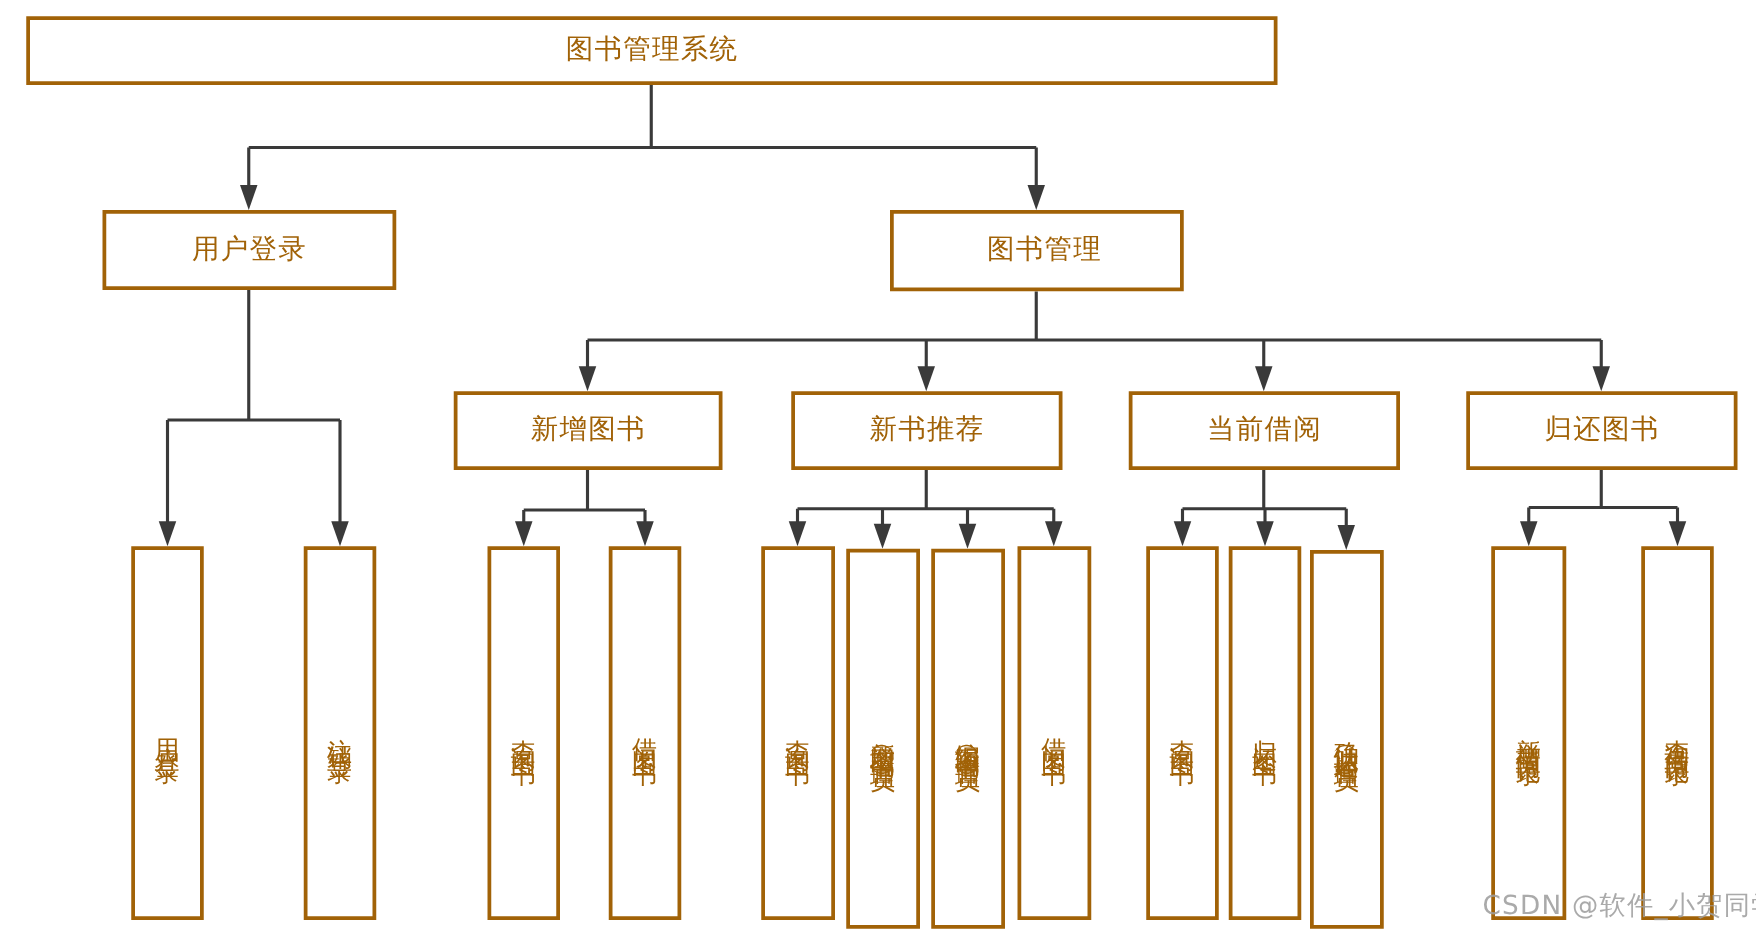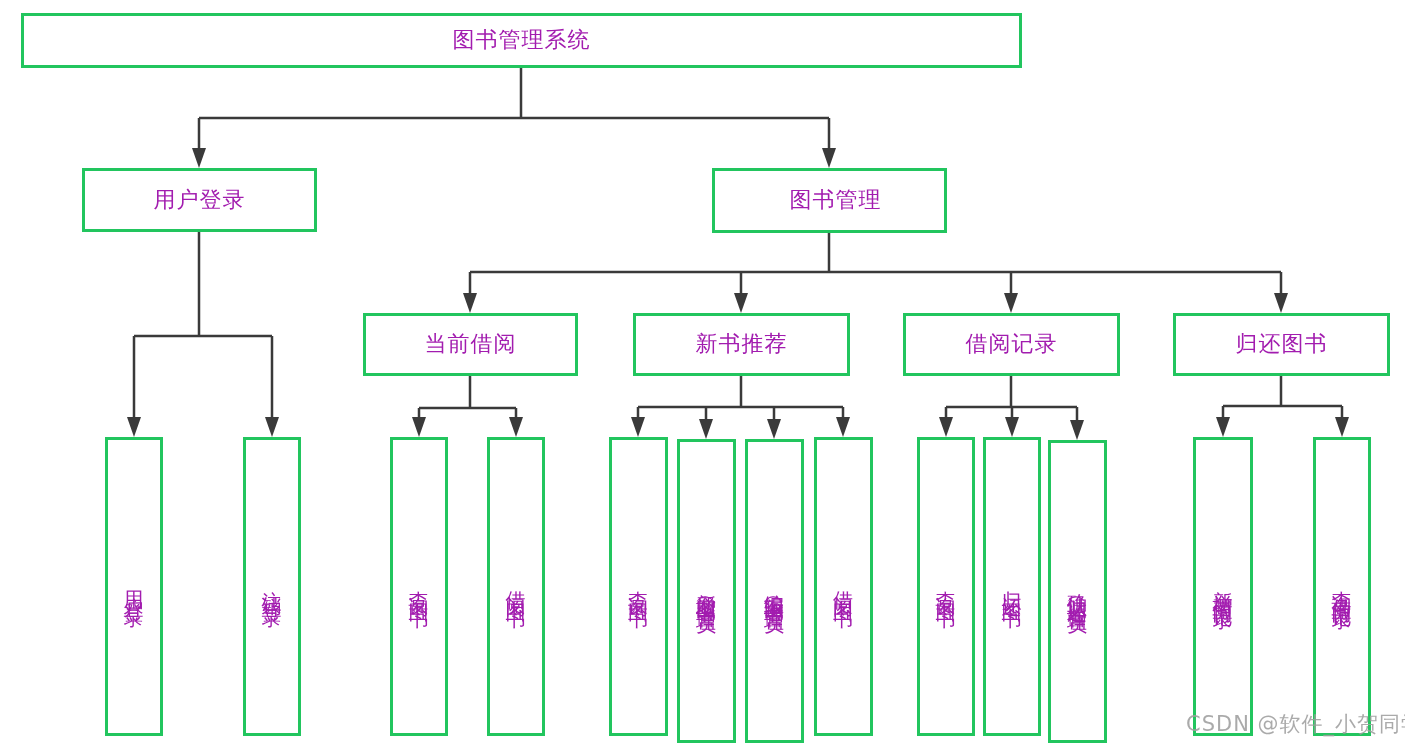--- a/index.html
+++ b/index.html
@@ -4,21 +4,21 @@
 <style>
   html,body { margin:0; padding:0; background:#ffffff; }
   #stage {
     position:relative; width:1405px; height:747px; background:#ffffff;
     font-family:"DejaVu Sans","Liberation Sans",sans-serif;
     overflow:hidden;
   }
   #wires { position:absolute; left:0; top:0; z-index:1; }
   .box {
     position:absolute; box-sizing:border-box; background:#ffffff;
-    border:3px solid #22c55e; color:#a21caf; z-index:2;
+    border:3px solid #a16207; color:#a16207; z-index:2;
     display:flex; align-items:center; justify-content:center;
     font-size:22px; letter-spacing:1px; line-height:1.2;
   }
   .vbox {
     writing-mode:vertical-rl; text-orientation:mixed;
     font-size:20px; letter-spacing:6px; line-height:1;
   }
   .watermark {
     position:absolute; z-index:5; font-size:21px; letter-spacing:1px;
     color:rgba(158,158,158,0.88); white-space:nowrap;
@@ -67,23 +67,23 @@
       <polygon points="1216,417 1230,417 1223,437"></polygon>
       <polygon points="1335,417 1349,417 1342,437"></polygon>
     </g>
   </svg>
 
   <div class="box" style="left:21px;top:13px;width:1001px;height:55px;">图书管理系统</div>
 
   <div class="box" style="left:82px;top:168px;width:235px;height:64px;">用户登录</div>
   <div class="box" style="left:712px;top:168px;width:235px;height:65px;padding-left:12px;">图书管理</div>
 
-  <div class="box" style="left:363px;top:313px;width:215px;height:63px;">当前借阅</div>
+  <div class="box" style="left:363px;top:313px;width:215px;height:63px;">新增图书</div>
   <div class="box" style="left:633px;top:313px;width:217px;height:63px;">新书推荐</div>
-  <div class="box" style="left:903px;top:313px;width:217px;height:63px;">借阅记录</div>
+  <div class="box" style="left:903px;top:313px;width:217px;height:63px;">当前借阅</div>
   <div class="box" style="left:1173px;top:313px;width:217px;height:63px;">归还图书</div>
 
   <div class="box vbox" style="left:105px;top:437px;width:58px;height:299px;">用户登录</div>
   <div class="box vbox" style="left:243px;top:437px;width:58px;height:299px;">注销登录</div>
 
   <div class="box vbox" style="left:390px;top:437px;width:58px;height:299px;">查询图书</div>
   <div class="box vbox" style="left:487px;top:437px;width:58px;height:299px;">借阅图书</div>
 
   <div class="box vbox" style="left:609px;top:437px;width:59px;height:299px;">查询图书</div>
   <div class="box vbox" style="left:677px;top:439px;width:59px;height:304px;letter-spacing:3px;">新增图书（管理员）</div>

